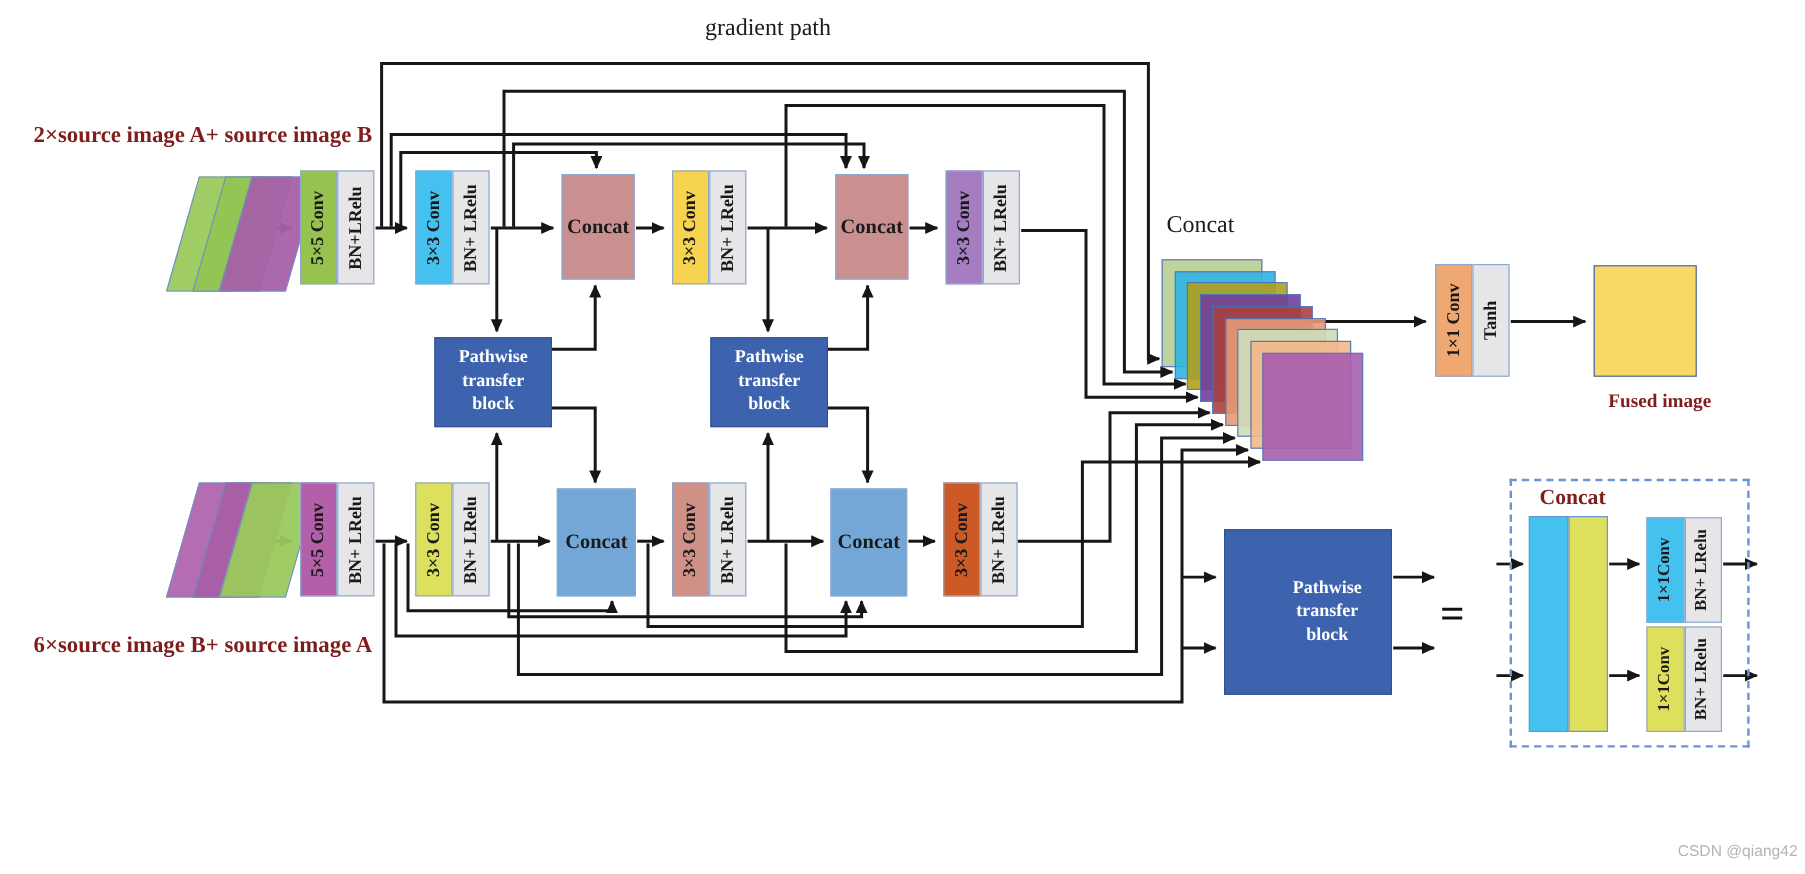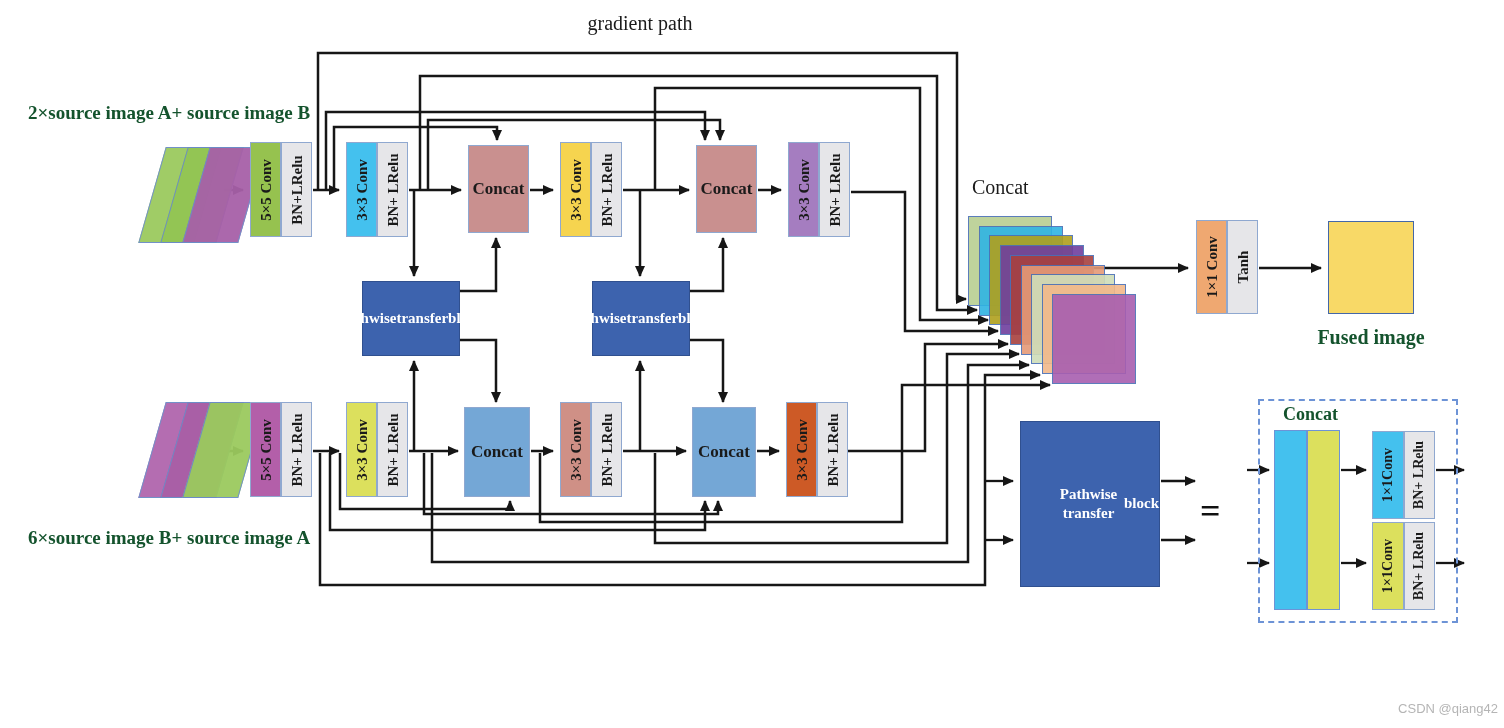--- a/index.html
+++ b/index.html
@@ -22,25 +22,25 @@
   }
   .concatbox {
     position: absolute; display: flex; align-items: center; justify-content: center;
     border: 1px solid #8fa8d0; font-weight: bold; font-size: 17px; color: #1a1a1a;
   }
   .rose { background: #c9908f; }
   .blue { background: #74a7d6; }
   .ptblock {
     position: absolute; background: #3d63ae; border: 1px solid #30508f;
     color: #fff; font-weight: bold; font-size: 15px; line-height: 1.3;
-    display: flex; flex-direction: row; align-items: center; justify-content: center;
+    display: flex; flex-direction: column; align-items: center; justify-content: center;
     text-align: center;
   }
   .biglabel { position: absolute; font-weight: normal; font-size: 20px; color: #1b1b1b; }
-  .sidelabel { position: absolute; font-weight: bold; font-size: 19px; color: #14532d; }
+  .sidelabel { position: absolute; font-weight: bold; font-size: 19px; color: #7f1d1d; }
   .fused {
     position: absolute; background: #f8d967; border: 1px solid #4467a8;
   }
   .layer { position: absolute; border: 1px solid #4a6fb5; }
   .imglayer { position: absolute; border: 1px solid #6b8cc7; transform: skewX(-16deg); }
   .dashedbox { position: absolute; border: 2px dashed #6d93d6; background: transparent; }
   .bar { position: absolute; border: 1px solid #6d93d6; }
   .equals { position: absolute; font-weight: bold; font-size: 36px; color: #111; }
   .caption { position: absolute; width: 100%; text-align: center; font-size: 28px; color: #0d0d0d; }
   .watermark { position: absolute; font-family: "Liberation Sans", sans-serif; font-size: 13px; color: #b5b5b5; }
@@ -226,23 +226,23 @@
 
   <div class="convblock" style="left:1196px; top:220px; width:62px; height:94px;">
     <div class="half" style="background:#efa871;">
       <span class="vlabel">1×1 Conv</span>
       </div>
     <div class="half gray">
       <span class="vlabel">Tanh</span>
       </div>
   </div>
   <div class="fused" style="left:1328px; top:221px; width:86px; height:93px;"></div>
-  <div class="sidelabel" style="left:1316px; top:326px; width:110px; text-align:center; font-size:20px;">Fused image</div>
-
-  <div class="ptblock" style="left:1020px; top:421px; width:140px; height:166px;padding-left:32px;">
+  <div class="sidelabel" style="left:1316px; top:326px; width:110px; text-align:right; font-size:16px;">Fused image</div>
+
+  <div class="ptblock" style="left:1020px; top:441px; width:140px; height:138px;padding-left:32px;">
     <span>Pathwise transfer</span>
     <span>block</span>
   </div>
   <div class="equals" style="left:1200px; top:490px;">=</div>
   <div class="dashedbox" style="left:1258px; top:399px; width:200px; height:224px;"></div>
   <div class="sidelabel" style="left:1283px; top:404px; font-size:18px;">Concat</div>
   <div class="bar" style="left:1274px; top:430px; width:33px; height:180px; background:#44c1ee;"></div>
   <div class="bar" style="left:1307px; top:430px; width:33px; height:180px; background:#dce05d;"></div>
   <div class="convblock" style="left:1372px; top:431px; width:63px; height:88px;">
     <div class="half" style="background:#44c1ee;">

